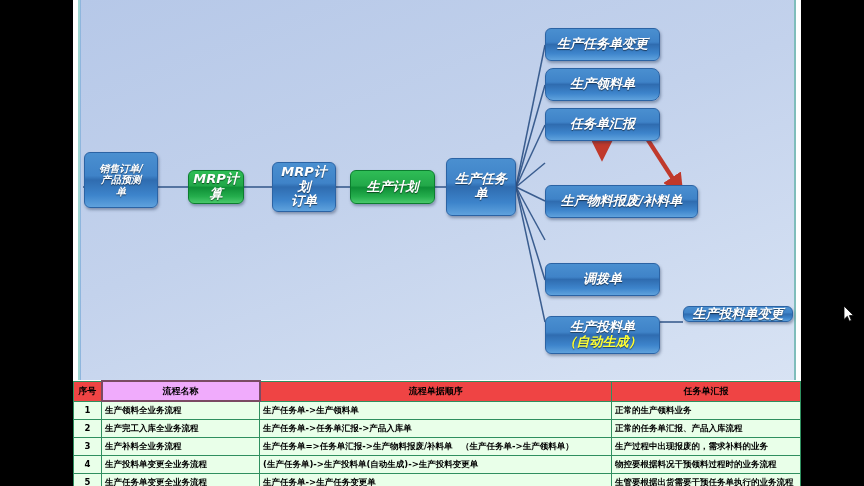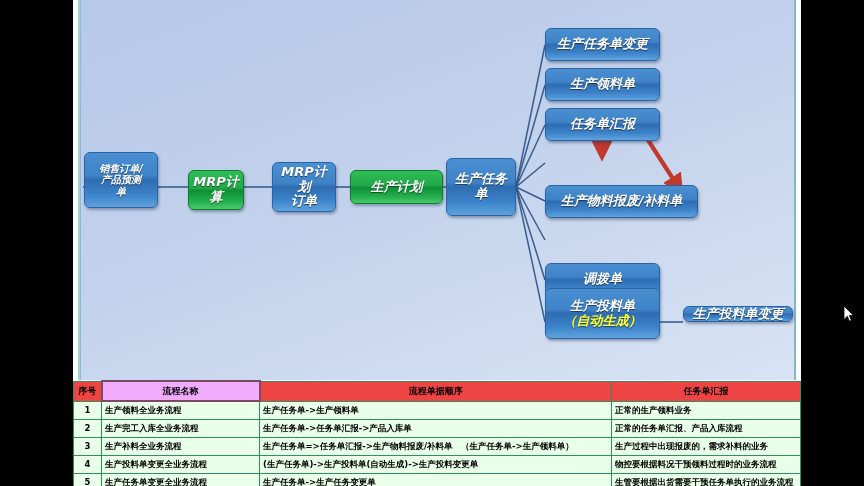--- a/index.html
+++ b/index.html
@@ -200,59 +200,59 @@
           <g>
             <line x1="524" y1="131" x2="524" y2="150" stroke="#c0392b" stroke-width="4.2" marker-end="url(#redhead)"></line>
             <line x1="559" y1="123" x2="599" y2="185" stroke="#c0392b" stroke-width="4.2" marker-end="url(#redhead)"></line>
           </g>
         </svg>
 
         <div class="node blue" style="left:6px; top:152px; width:74px; height:56px; font-size:10px;text-align:center;">
           <span class="t">销售订单/<br>产品预测<br>单</span>
         </div>
 
-        <div class="node green" style="left:110px; top:170px; width:56px; height:40px; font-size:13px;">
+        <div class="node green" style="left:110px; top:170px; width:56px; height:34px; font-size:13px;">
           <span class="t">MRP计算</span>
         </div>
 
         <div class="node blue" style="left:194px; top:162px; width:64px; height:50px; font-size:13px;">
           <span class="t">MRP计划<br>订单</span>
         </div>
 
-        <div class="node green" style="left:272px; top:170px; width:93px; height:34px; font-size:13px;">
+        <div class="node green" style="left:272px; top:170px; width:85px; height:34px; font-size:13px;">
           <span class="t">生产计划</span>
         </div>
 
         <div class="node blue" style="left:368px; top:158px; width:70px; height:58px; font-size:13px;">
           <span class="t">生产任务<br>单</span>
         </div>
 
         <div class="node blue" style="left:467px; top:28px; width:115px; height:33px; font-size:13px;">
           <span class="t">生产任务单变更</span>
         </div>
 
-        <div class="node blue" style="left:467px; top:68px; width:115px; height:33px; font-size:13px;">
+        <div class="node blue" style="left:467px; top:68px; width:115px; height:33px; font-size:13px;border-radius:8px;">
           <span class="t">生产领料单</span>
         </div>
 
         <div class="node blue" style="left:467px; top:108px; width:115px; height:33px; font-size:13px;">
           <span class="t">任务单汇报</span>
         </div>
 
 
         <div class="node blue" style="left:467px; top:185px; width:153px; height:33px; font-size:13px;">
           <span class="t">生产物料报废/补料单</span>
         </div>
 
 
         <div class="node blue" style="left:467px; top:263px; width:115px; height:33px; font-size:13px;">
           <span class="t">调拨单</span>
         </div>
 
-        <div class="node blue" style="left:467px; top:288px; width:115px; height:51px; font-size:13px;justify-content:center;">
+        <div class="node blue" style="left:467px; top:316px; width:115px; height:38px; font-size:13px;justify-content:center;">
           <span class="t">生产投料单<span class="sub-yellow">（自动生成）</span></span>
         </div>
 
         <div class="node blue" style="left:605px; top:306px; width:110px; height:16px; font-size:13px;align-items:center;">
           <span class="t">生产投料单变更</span>
         </div>
 
       </div>
 
       <div id="table-wrap">

